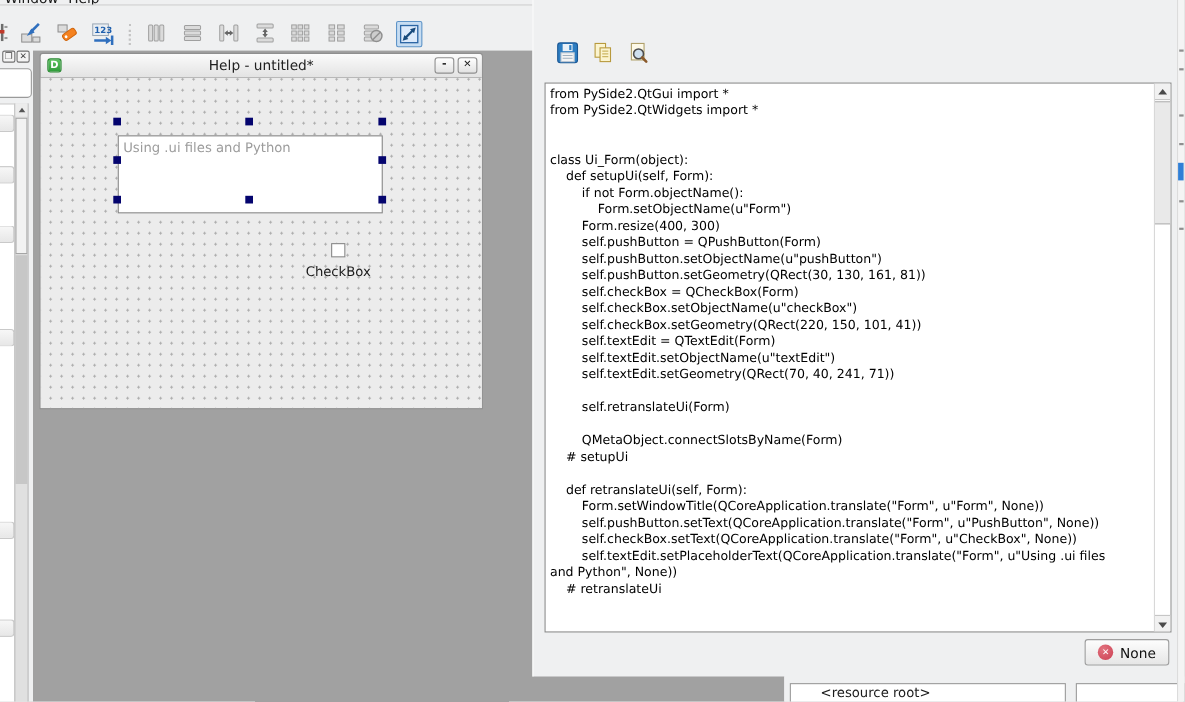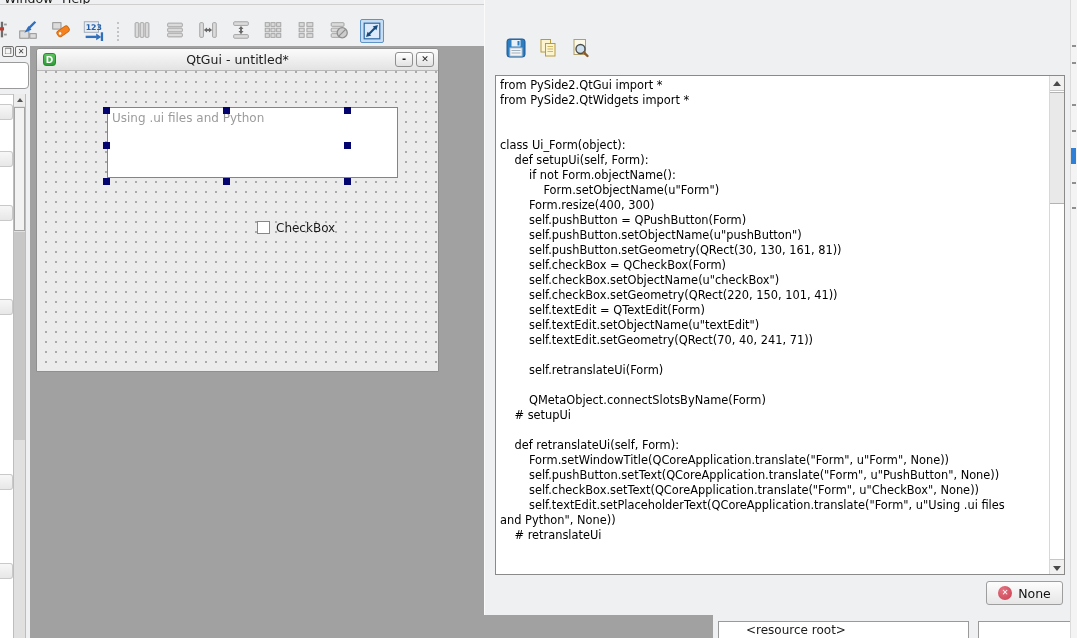--- a/index.html
+++ b/index.html
@@ -39,25 +39,25 @@
   .formwin { position:absolute; left:36px; top:48px; width:403px; height:324px; border:1px solid #8f8f8f; border-radius:3px 3px 0 0; background:#ececec; }
   .ftitle { position:relative; height:22px; background:linear-gradient(#fbfbfb,#e3e3e3); border-bottom:1px solid #b8b8b8; border-radius:3px 3px 0 0; display:flex; align-items:center; }
   .fbadge { position:absolute; left:6px; top:4px; width:13px; height:13px; border-radius:3px; background:linear-gradient(#5cc35f,#2f9c39); border:1px solid #2a8a33; color:#fff; font-size:9px; font-weight:bold; text-align:center; line-height:12px; }
   .ftext { flex:1; text-align:center; font-size:12.5px; color:#202020; }
   .fbtn { position:absolute; top:3px; width:18px; height:15px; border:1px solid #8f8f8f; border-radius:3px; background:linear-gradient(#ffffff,#e2e2e2); font-size:10px; line-height:12px; text-align:center; color:#222; }
   .fmin { right:25px; font-weight:bold; }
   .fclose { right:4px; font-weight:bold; font-size:9px; line-height:13px; }
   .fbody { position:relative; width:100%; height:300px; background:#ececec;
     background-image:radial-gradient(circle, #ababab 0.9px, transparent 1px);
     background-size:10px 10px; background-position:4px 6px; }
-  .w-textedit { position:absolute; left:70px; top:36px; width:291px; height:71px; background:#ffffff; border:1px solid #848484;text-align:right; }
+  .w-textedit { position:absolute; left:70px; top:52px; width:241px; height:71px; background:#ffffff; border:1px solid #848484;text-align:right; }
   .w-textedit .ph { position:absolute; left:4px; top:3px; font-size:12px; color:#9c9c9c; }
   .handle { position:absolute; width:7px; height:7px; background:#04046e; }
   .w-push { position:absolute; left:30px; top:130px; width:161px; height:81px; background:linear-gradient(#ffffff,#e7e7e7); border:1px solid #b2b2b2; border-radius:3px; display:flex; align-items:center; justify-content:center; font-size:12px; }
-  .w-check { position:absolute; left:220px; top:150px; width:101px; height:41px; display:flex; gap:6px; font-size:12px; }
+  .w-check { position:absolute; left:220px; top:150px; width:101px; height:41px; display:flex; align-items:center; gap:6px; font-size:12px;flex-direction:column; }
   .cbx { width:13px; height:13px; background:#fff; border:1px solid #878787; }
   
   .dialog { position:absolute; left:484px; top:0; width:586px; height:615px; background:#eff0f1; border-left:1px solid #fbfbfb; }
   .dlg-tool { position:absolute; top:38px; width:24px; height:24px; display:flex; align-items:center; justify-content:center; }
   .dlg-save { left:19px; } .dlg-copy { left:51px; } .dlg-find { left:83px; }
   .codebox { position:absolute; left:10px; top:75px; width:570px; height:500px; background:#ffffff; border:1px solid #8a8a8a; overflow:hidden; }
   .codebox pre { margin:0; padding:2px 4px; font-family:"DejaVu Sans", sans-serif; font-size:11.4px; line-height:15px; color:#000; white-space:pre; }
   .vscroll { position:absolute; right:0; top:0; bottom:0; width:15px; background:#ffffff; border-left:1px solid #d8d8d8; }
   .vs-up,.vs-down { position:absolute; left:0; width:14px; height:15px; background:#f1f1f1; }
   .vs-up { top:0; border-bottom:1px solid #c6c6c6; }
@@ -250,21 +250,21 @@
     <div class="wb-up"></div>
     <div class="wb-thumb"></div>
     <div class="wb-track-dark"></div>
   </div>
 
   <div class="mdi"></div>
 
   <div class="formwin">
     <div class="ftitle">
       <span class="fbadge">D</span>
-      <span class="ftext">QtGui - untitled*</span>
+      <span class="ftext">Help - untitled*</span>
       <span class="fbtn fmin">-</span>
       <span class="fbtn fclose">✕</span>
     </div>
     <div class="fbody">
       <div class="w-textedit">
         <span class="ph">Using .ui files and Python</span>
       </div>
 
       <span class="handle" style="left:66px;top:36px"></span>
       <span class="handle" style="left:186px;top:36px"></span>

